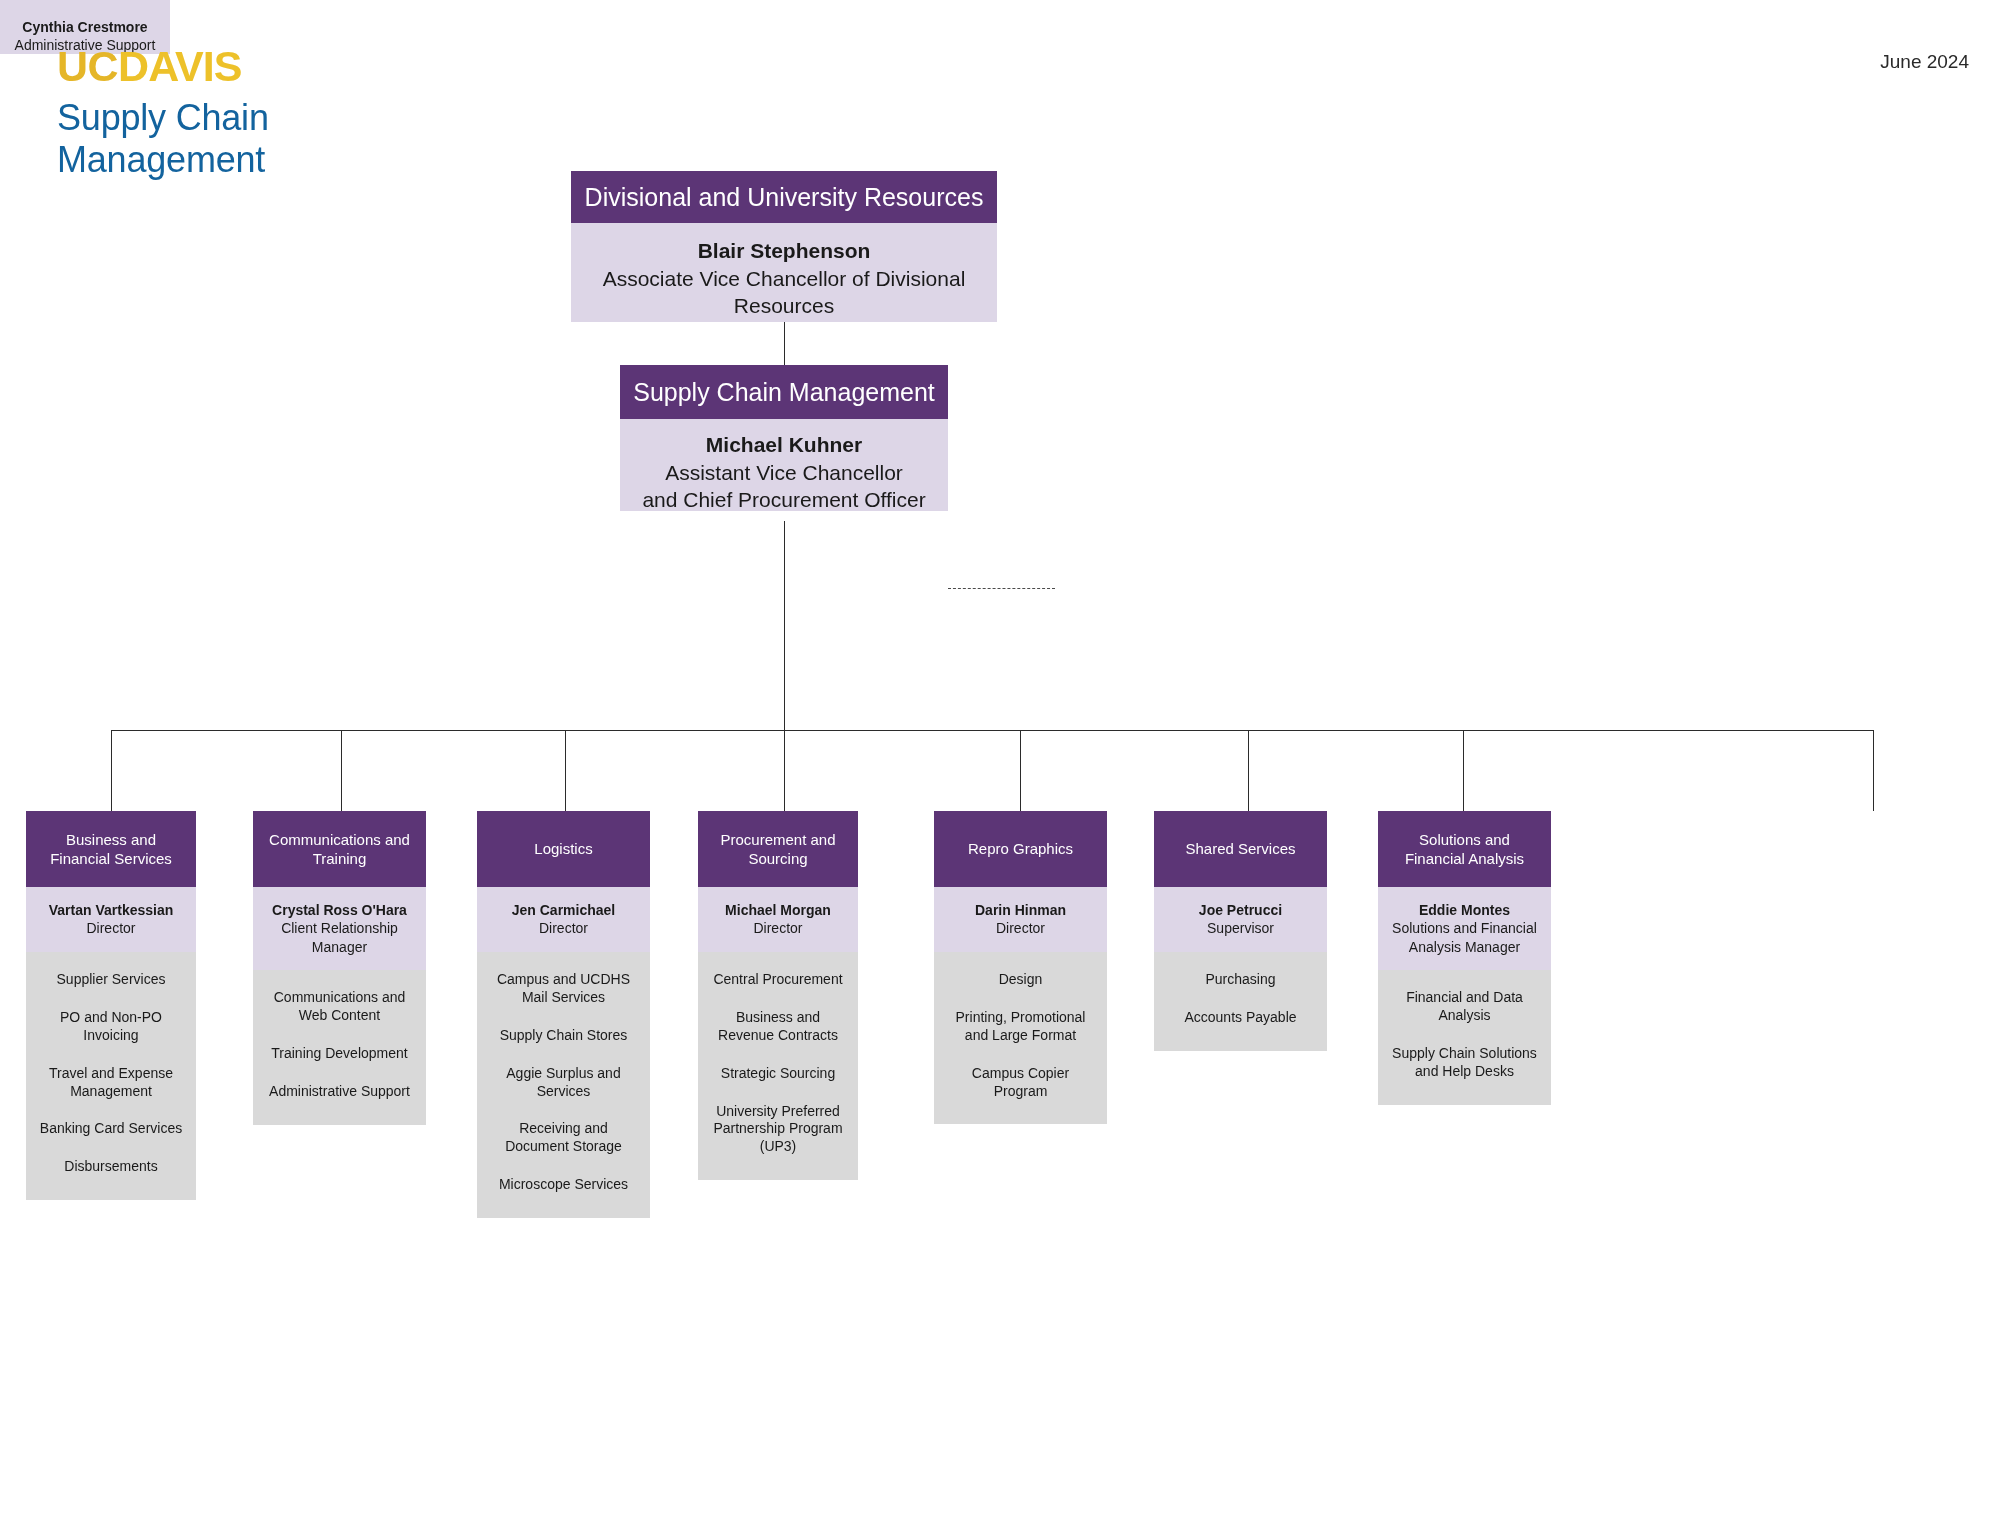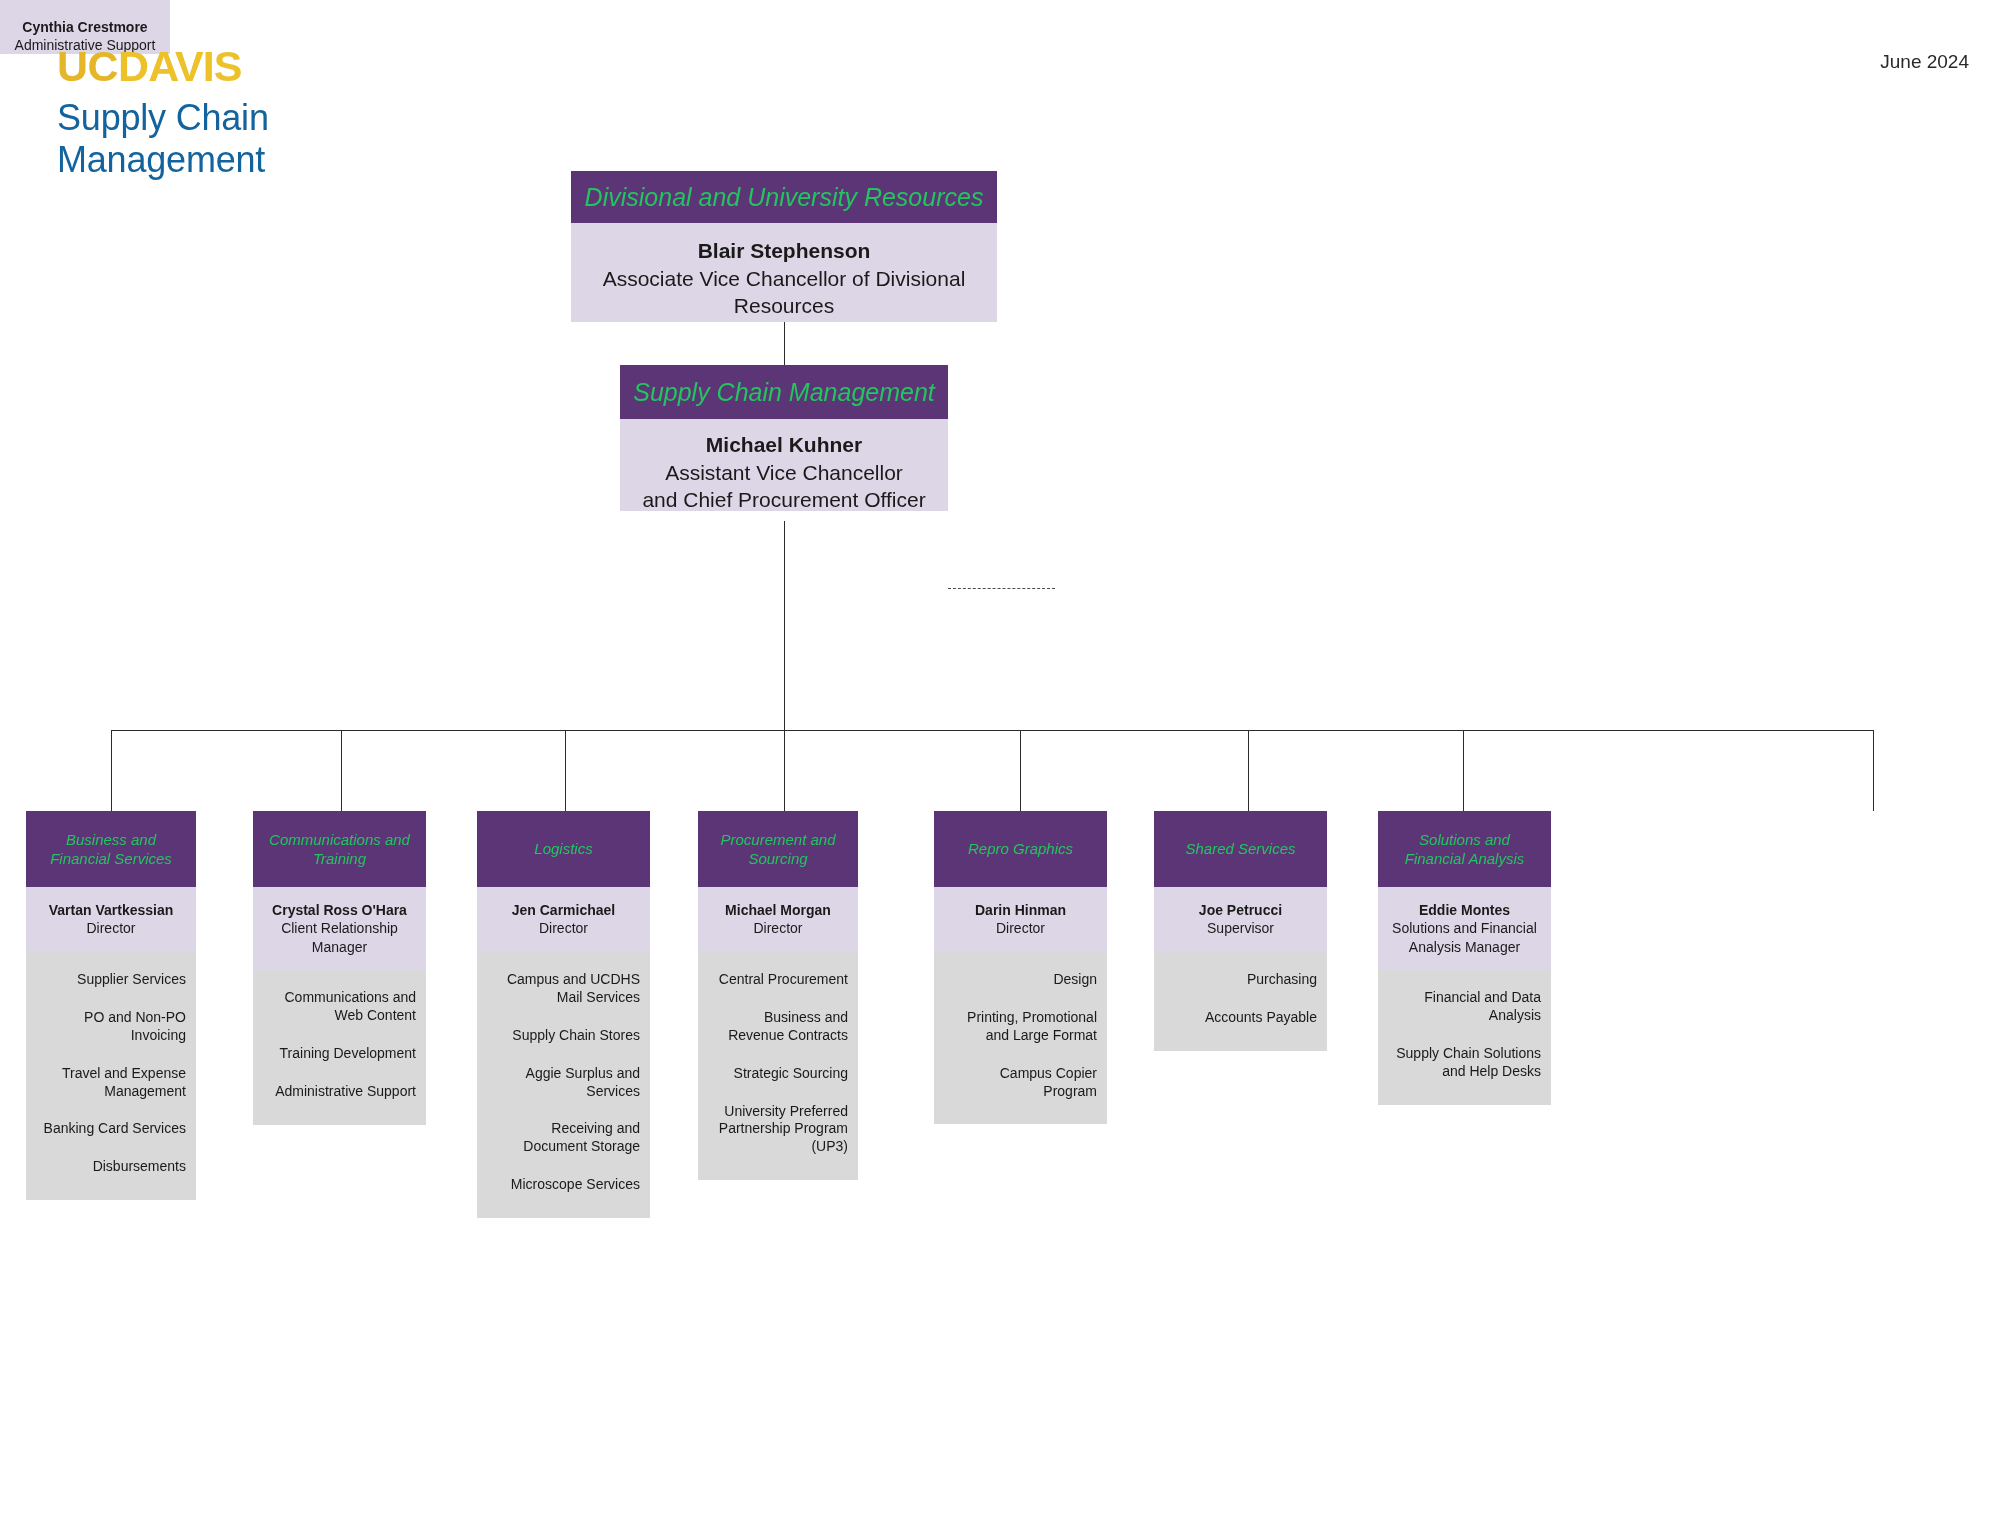--- a/index.html
+++ b/index.html
@@ -53,29 +53,28 @@
     color: #2a2a2a;
   }
 
   
   .node {
     position: absolute;
     box-sizing: border-box;
   }
   .node-head {
     background: #5c3576;
-    color: #22c55e;
+    color: #ffffff;
     text-align: center;
     font-weight: 400;
     display: flex;
     align-items: center;
     justify-content: center;
     box-sizing: border-box;
     line-height: 1.3;
-    font-style: italic;
   }
   .node-body {
     background: #ddd6e7;
     text-align: center;
     box-sizing: border-box;
     line-height: 1.32;
   }
   .node-body .person-name {
     font-weight: bold;
     display: block;
@@ -118,21 +117,21 @@
     padding: 0 10px;
     height: 76px;
   }
   .dept-col .node-body {
     font-size: 14px;
     padding: 14px 8px 14px 8px;
   }
   .dept-col .services {
     background: #d9d9d9;
     font-size: 14px;
-    text-align: right;
+    text-align: center;
     line-height: 1.28;
     padding: 9px 8px 14px 8px;
     box-sizing: border-box;
   }
   .dept-col .services .svc {
     padding: 10px 2px;
   }
 
   
   .line {

